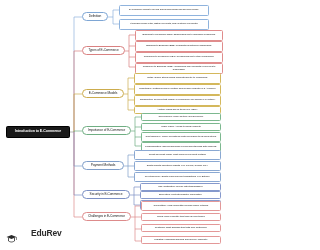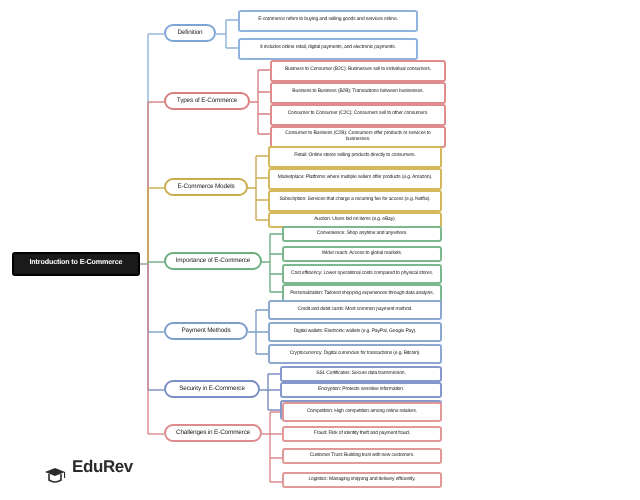--- a/index.html
+++ b/index.html
@@ -39,21 +39,21 @@
   .c-mod-l{border-color:#d4b85c;}
   .c-imp{border-color:#6fae82;}
   .c-imp-l{border-color:#7cb88f;}
   .c-pay{border-color:#7f9ec9;}
   .c-pay-l{border-color:#8aa8d2;}
   .c-sec{border-color:#7b8fc4;}
   .c-sec-l{border-color:#8699cc;}
   .c-cha{border-color:#dd8b8b;}
   .c-cha-l{border-color:#e39898;}
 
-  .logo{position:absolute;left:22px;top:228px;display:flex;align-items:flex-end;gap:3px;}
+  .logo{position:absolute;left:6px;top:228px;display:flex;align-items:flex-end;gap:14px;}
   .cap{width:11px;height:9px;position:relative;}
   .logo-text{font-size:8.5px;font-weight:bold;color:#2b2b2b;letter-spacing:-.2px;}
 </style>
 </head>
 <body>
 
 <div id="map">
 
   <svg class="wires">
     <g fill="none" stroke-width="0.7">

